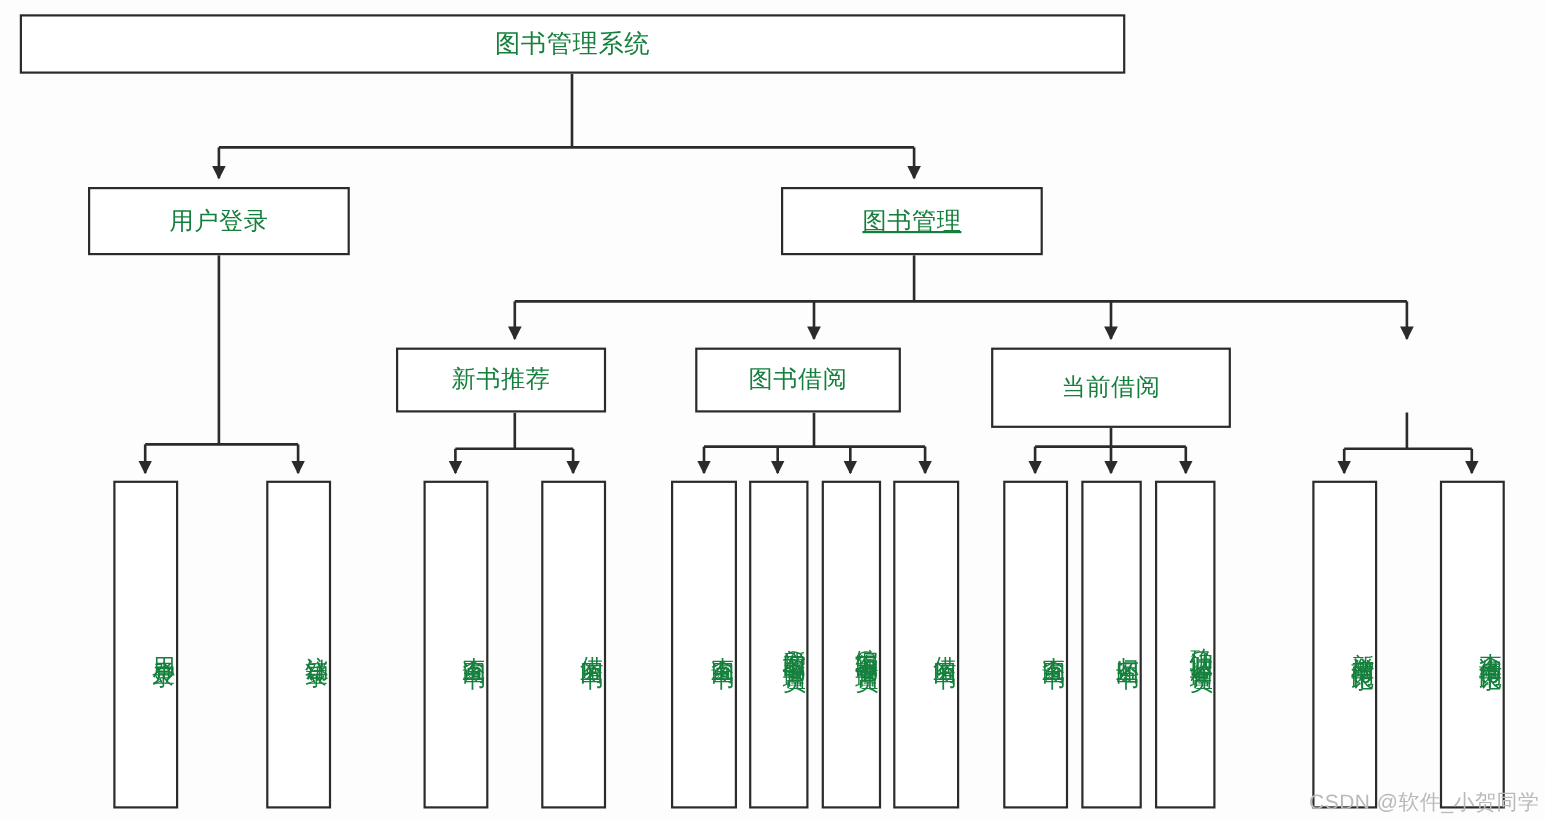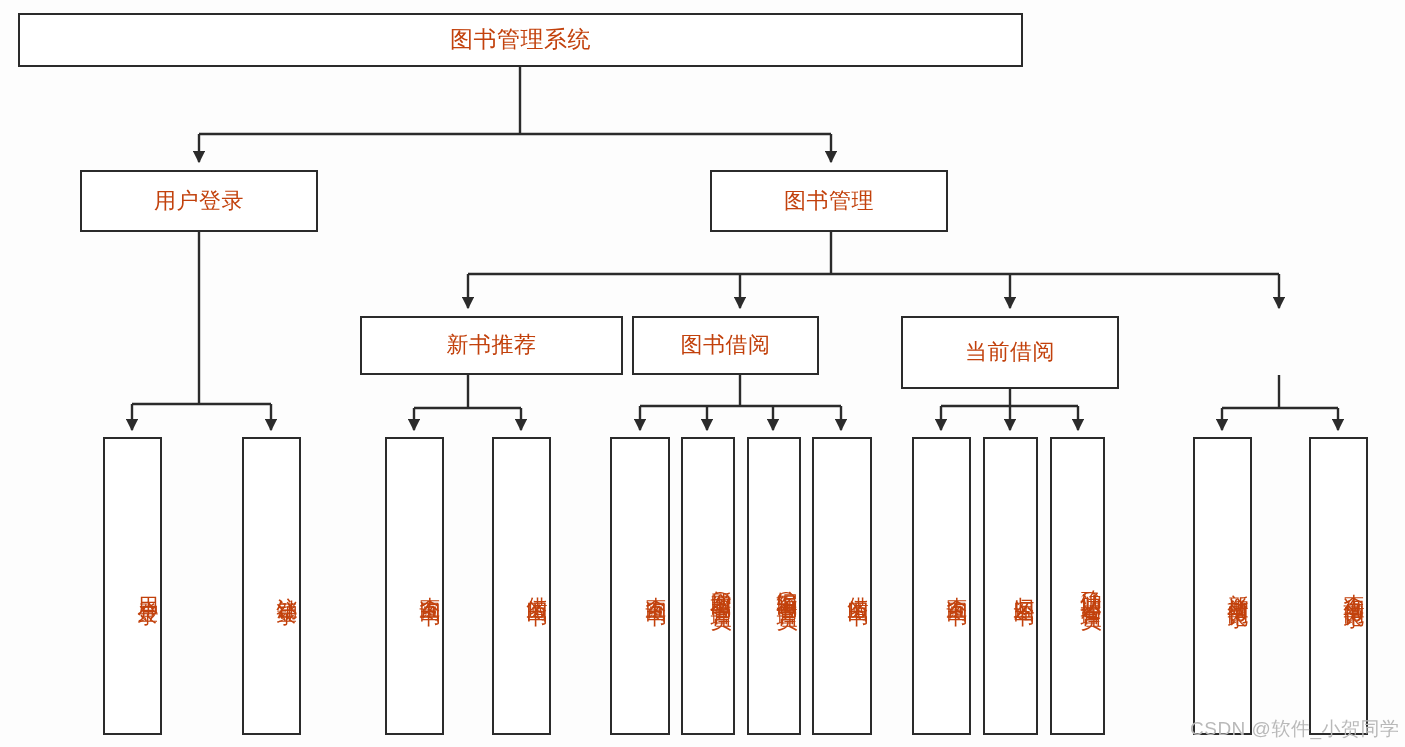--- a/index.html
+++ b/index.html
@@ -27,21 +27,21 @@
     pointer-events: none;
   }
   .node {
     position: absolute;
     box-sizing: border-box;
     border: 2.4px solid #2b2b2b;
     background: #ffffff;
     display: flex;
     align-items: center;
     justify-content: center;
-    color: #c2410c;
+    color: #15803d;
     line-height: 1.12;
   }
   .node-h {
     font-size: 22px;
     letter-spacing: 0.5px;
     white-space: nowrap;
   }
   .node-root {
     font-size: 23px;
   }
@@ -124,25 +124,25 @@
     </g>
   </svg>
 
   <div class="node node-h node-root" style="left:18px; top:13px; width:1005px; height:54px;">
     <span>图书管理系统</span>
   </div>
 
   <div class="node node-h" style="left:80px; top:170px; width:238px; height:62px;">
     <span>用户登录</span>
   </div>
-  <div class="node node-h" style="left:710px; top:170px; width:238px; height:62px;">
+  <div class="node node-h" style="left:710px; top:170px; width:238px; height:62px;text-decoration:underline;">
     <span>图书管理</span>
   </div>
 
-  <div class="node node-h" style="left:360px; top:316px; width:263px; height:59px;">
+  <div class="node node-h" style="left:360px; top:316px; width:191px; height:59px;">
     <span>新书推荐</span>
   </div>
   <div class="node node-h" style="left:632px; top:316px; width:187px; height:59px;">
     <span>图书借阅</span>
   </div>
   <div class="node node-h" style="left:901px; top:316px; width:218px; height:73px;">
     <span>当前借阅</span>
   </div>
 
   <div class="node node-leaf" style="left:103px; top:437px; width:59px; height:298px;">

